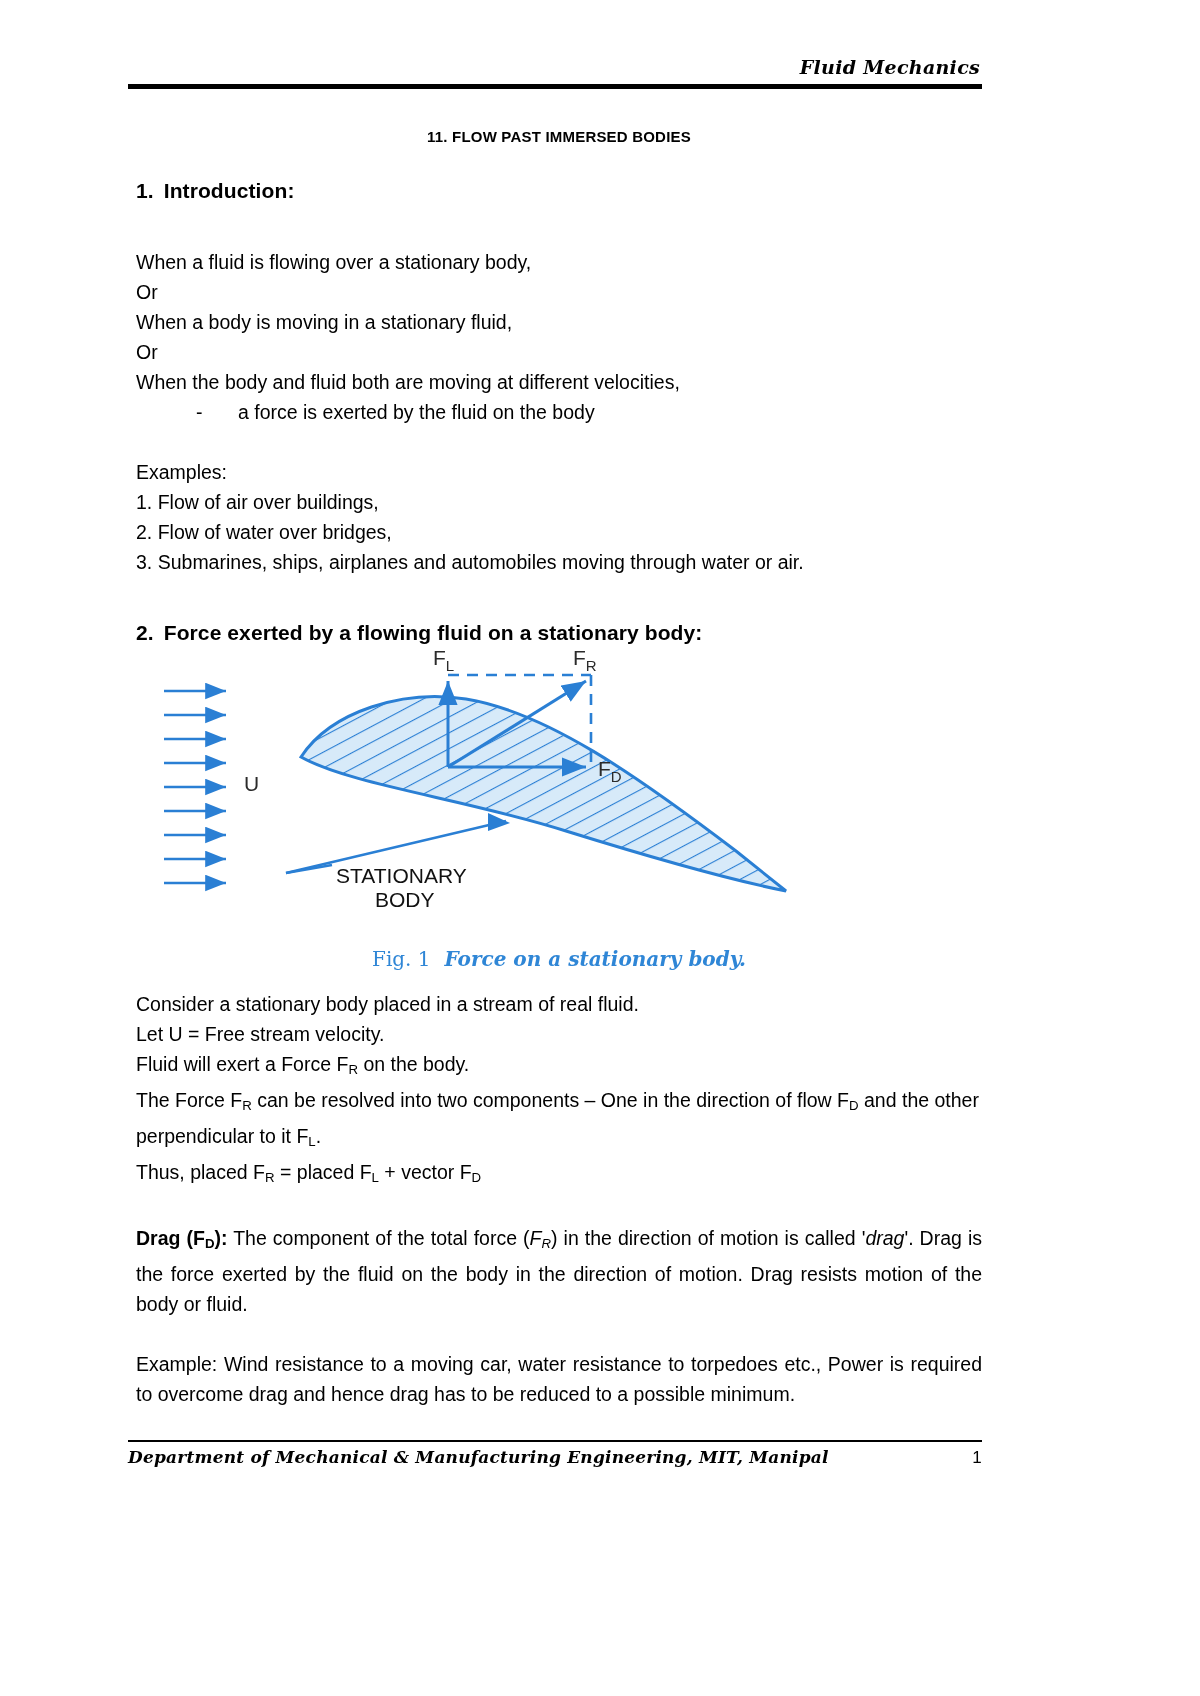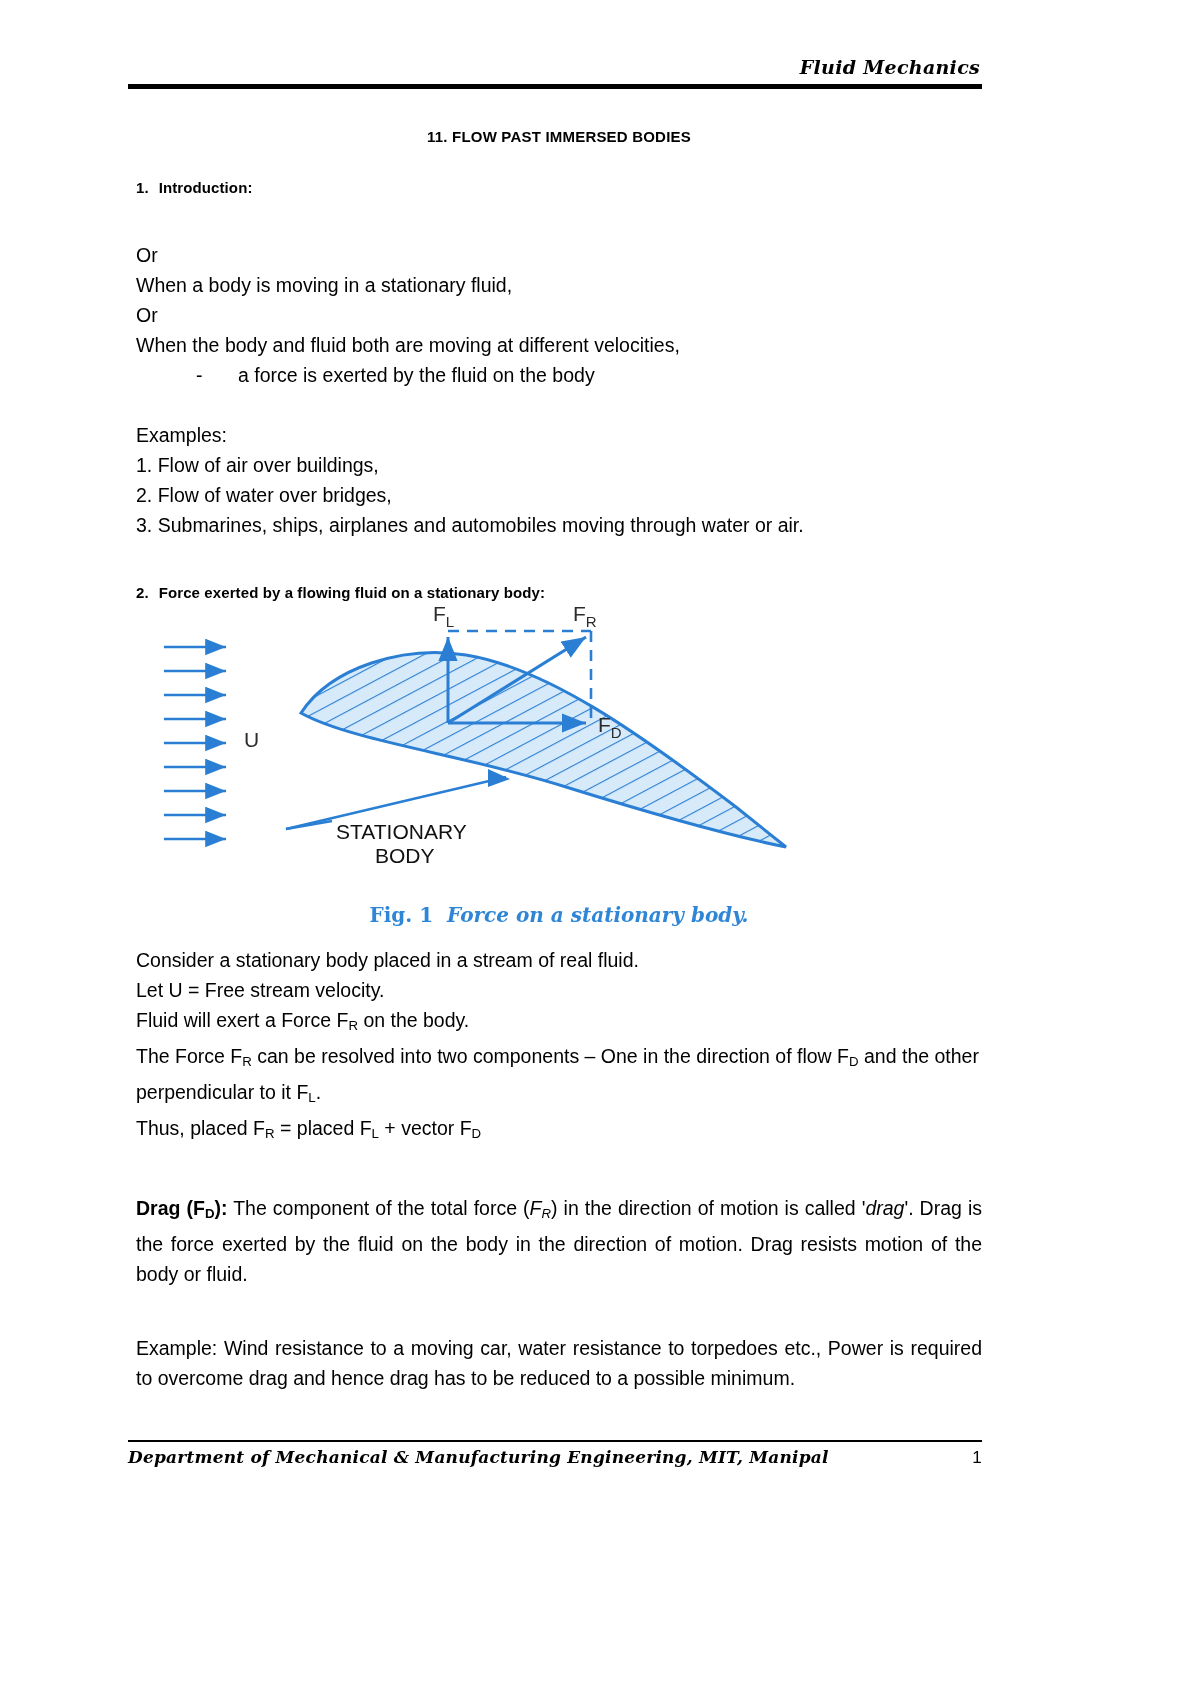--- a/index.html
+++ b/index.html
@@ -80,21 +80,21 @@
   .doc-title {
     text-align: center;
     font-weight: 700;
     font-size: 15px;
     letter-spacing: 0.2px;
     margin: 0 0 34px 0;
   }
 
   .h2 {
     font-weight: 700;
-    font-size: 15px;
+    font-size: 21px;
     margin: 0 0 0 0;
     letter-spacing: 0.1px;
   }
   .h2 .num { margin-right: 10px; }
 
   .body-text {
     font-size: 19.5px;
     line-height: 30px;
     font-stretch: condensed;
   }
@@ -108,21 +108,21 @@
   .bullet-row .dash {
     display: inline-block;
     width: 42px;
   }
 
   .para {
     font-size: 19.5px;
     line-height: 30px;
     text-align: justify;
   }
-  .para.j { text-align: justify; margin-top: 14px; }
+  .para.j { text-align: justify; }
 
   sub {
     font-size: 0.68em;
     vertical-align: -0.22em;
   }
   .it { font-style: italic; }
   .bd { font-weight: 700; }
 
   
   .figure {
@@ -133,21 +133,21 @@
   }
   .figure svg { display: block; }
   .fig-caption {
     text-align: center;
     font-family: "DejaVu Serif", serif;
     font-size: 20px;
     color: #2f86d6;
     margin-top: 2px;
   }
   .fig-caption .fignum {
-    font-weight: 700;
+    font-weight: 400;
     font-style: normal;
     margin-right: 14px;
   }
   .fig-caption .figtext {
     font-weight: 700;
     font-style: italic;
   }
 </style>
 </head>
 <body>
@@ -163,20 +163,21 @@
 
     <div class="doc-title">11. FLOW PAST IMMERSED BODIES</div>
 
     <div class="h2">
       <span class="num">1.</span><span>Introduction:</span>
     </div>
 
     <div class="gap-lg"></div>
 
     <div class="body-text">
+      <div class="line">When a fluid is flowing over a stationary body,</div>
       <div class="line">Or</div>
       <div class="line">When a body is moving in a stationary fluid,</div>
       <div class="line">Or</div>
       <div class="line">When the body and fluid both are moving at different velocities,</div>
       <div class="line bullet-row"><span class="dash">-</span><span>a force is exerted by the fluid on the body</span></div>
     </div>
 
     <div class="gap-md"></div>
 
     <div class="body-text">

